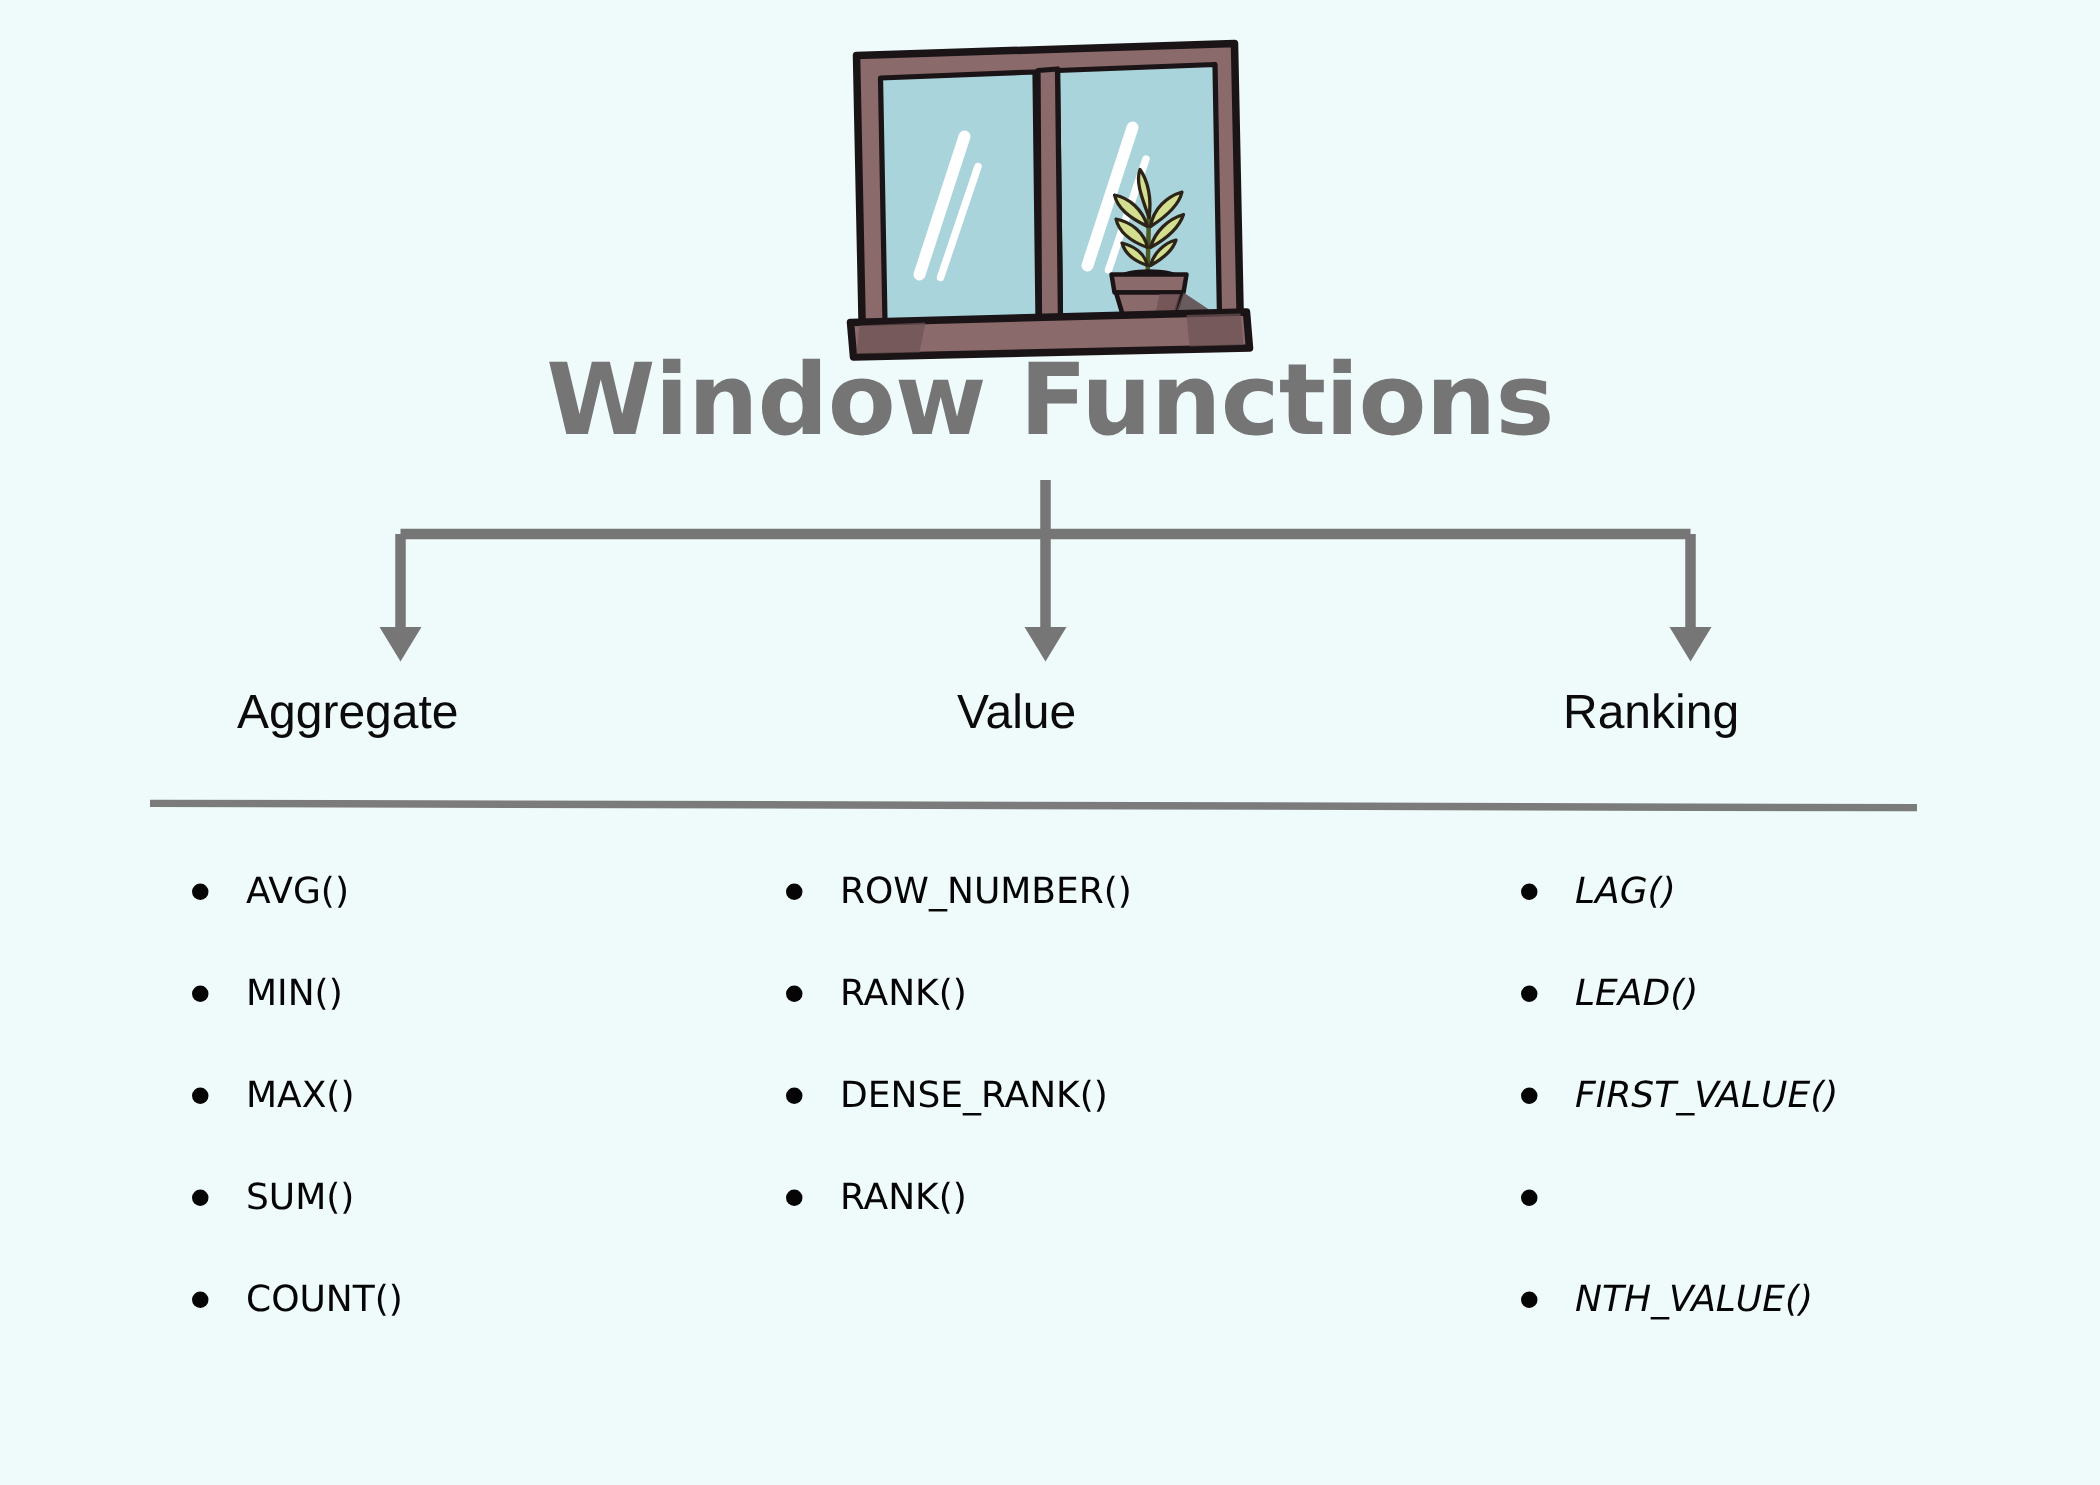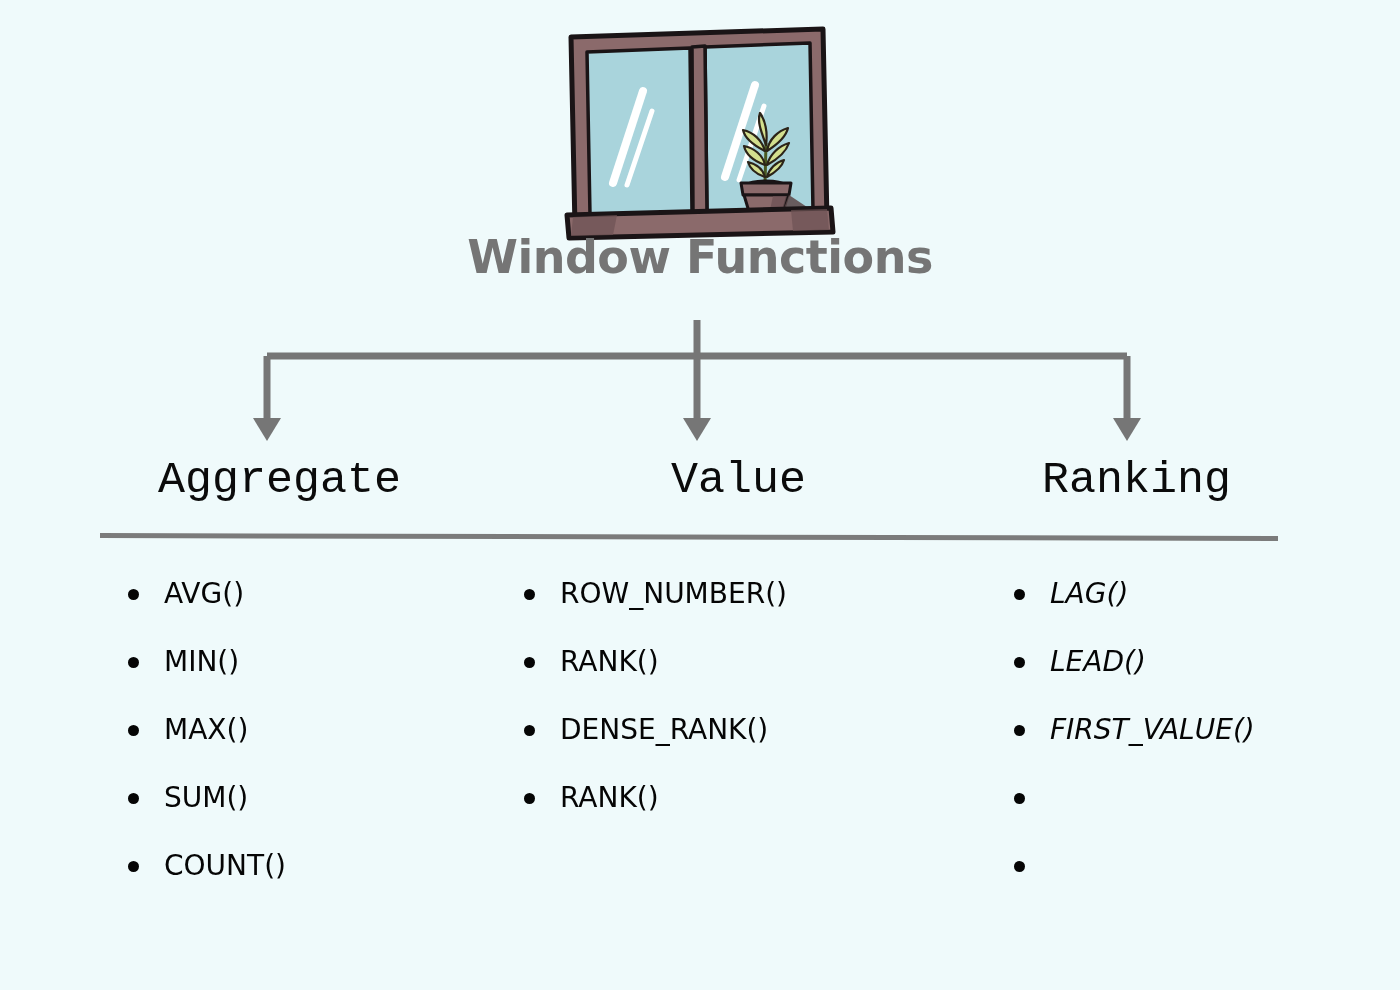--- a/index.html
+++ b/index.html
@@ -36,21 +36,21 @@
   }
 
   
   .page-title {
     position: absolute;
     left: 0;
     top: 234px;
     width: 1400px;
     text-align: center;
     font-family: "DejaVu Sans", sans-serif;
-    font-size: 46px;
+    font-size: 66px;
     font-weight: bold;
     color: #757575;
     letter-spacing: -0.5px;
     line-height: 1;
     white-space: nowrap;
   }
 
   
   .connector {
     position: absolute;
@@ -69,29 +69,29 @@
   .columns {
     position: absolute;
     left: 0;
     top: 458px;
     width: 1400px;
     height: 60px;
   }
   .col-head {
     position: absolute;
     top: 0;
-    font-family: Liberation Mono, monospace;
-    font-size: 45px;
+    font-family: Liberation Sans, sans-serif;
+    font-size: 32px;
     font-weight: normal;
     color: #0b0b0b;
     line-height: 1;
     white-space: nowrap;
   }
   .col-head.c0 { left: 158px; }
-  .col-head.c1 { left: 671px; text-align: center; }
+  .col-head.c1 { left: 638px; text-align: center; }
   .col-head.c2 { left: 1042px; }
 
   .divider {
     position: absolute;
     left: 100px;
     top: 533px;
     width: 1178px;
     height: 8px;
   }
   .divider svg { display: block; width: 1178px; height: 8px; }
@@ -106,21 +106,21 @@
   }
   .list.c0 { left: 128px; }
   .list.c1 { left: 524px; }
   .list.c2 { left: 1014px; font-style: italic; }
 
   .list li {
     height: 68px;
     display: flex;
     align-items: center;
     font-family: "DejaVu Sans", sans-serif;
-    font-size: 28px;
+    font-size: 24px;
     color: #050505;
     line-height: 1;
     white-space: nowrap;
   }
   .bullet {
     display: inline-block;
     width: 11px;
     height: 11px;
     border-radius: 50%;
     background: #050505;
@@ -273,16 +273,17 @@
     </li>
     <li>
       <span class="bullet"></span>
       <span>FIRST_VALUE()</span>
     </li>
     <li>
       <span class="bullet"></span>
     </li>
     <li>
       <span class="bullet"></span>
+      <span>NTH_VALUE()</span>
     </li>
   </ul>
 
 </div>
 
 </body></html>

